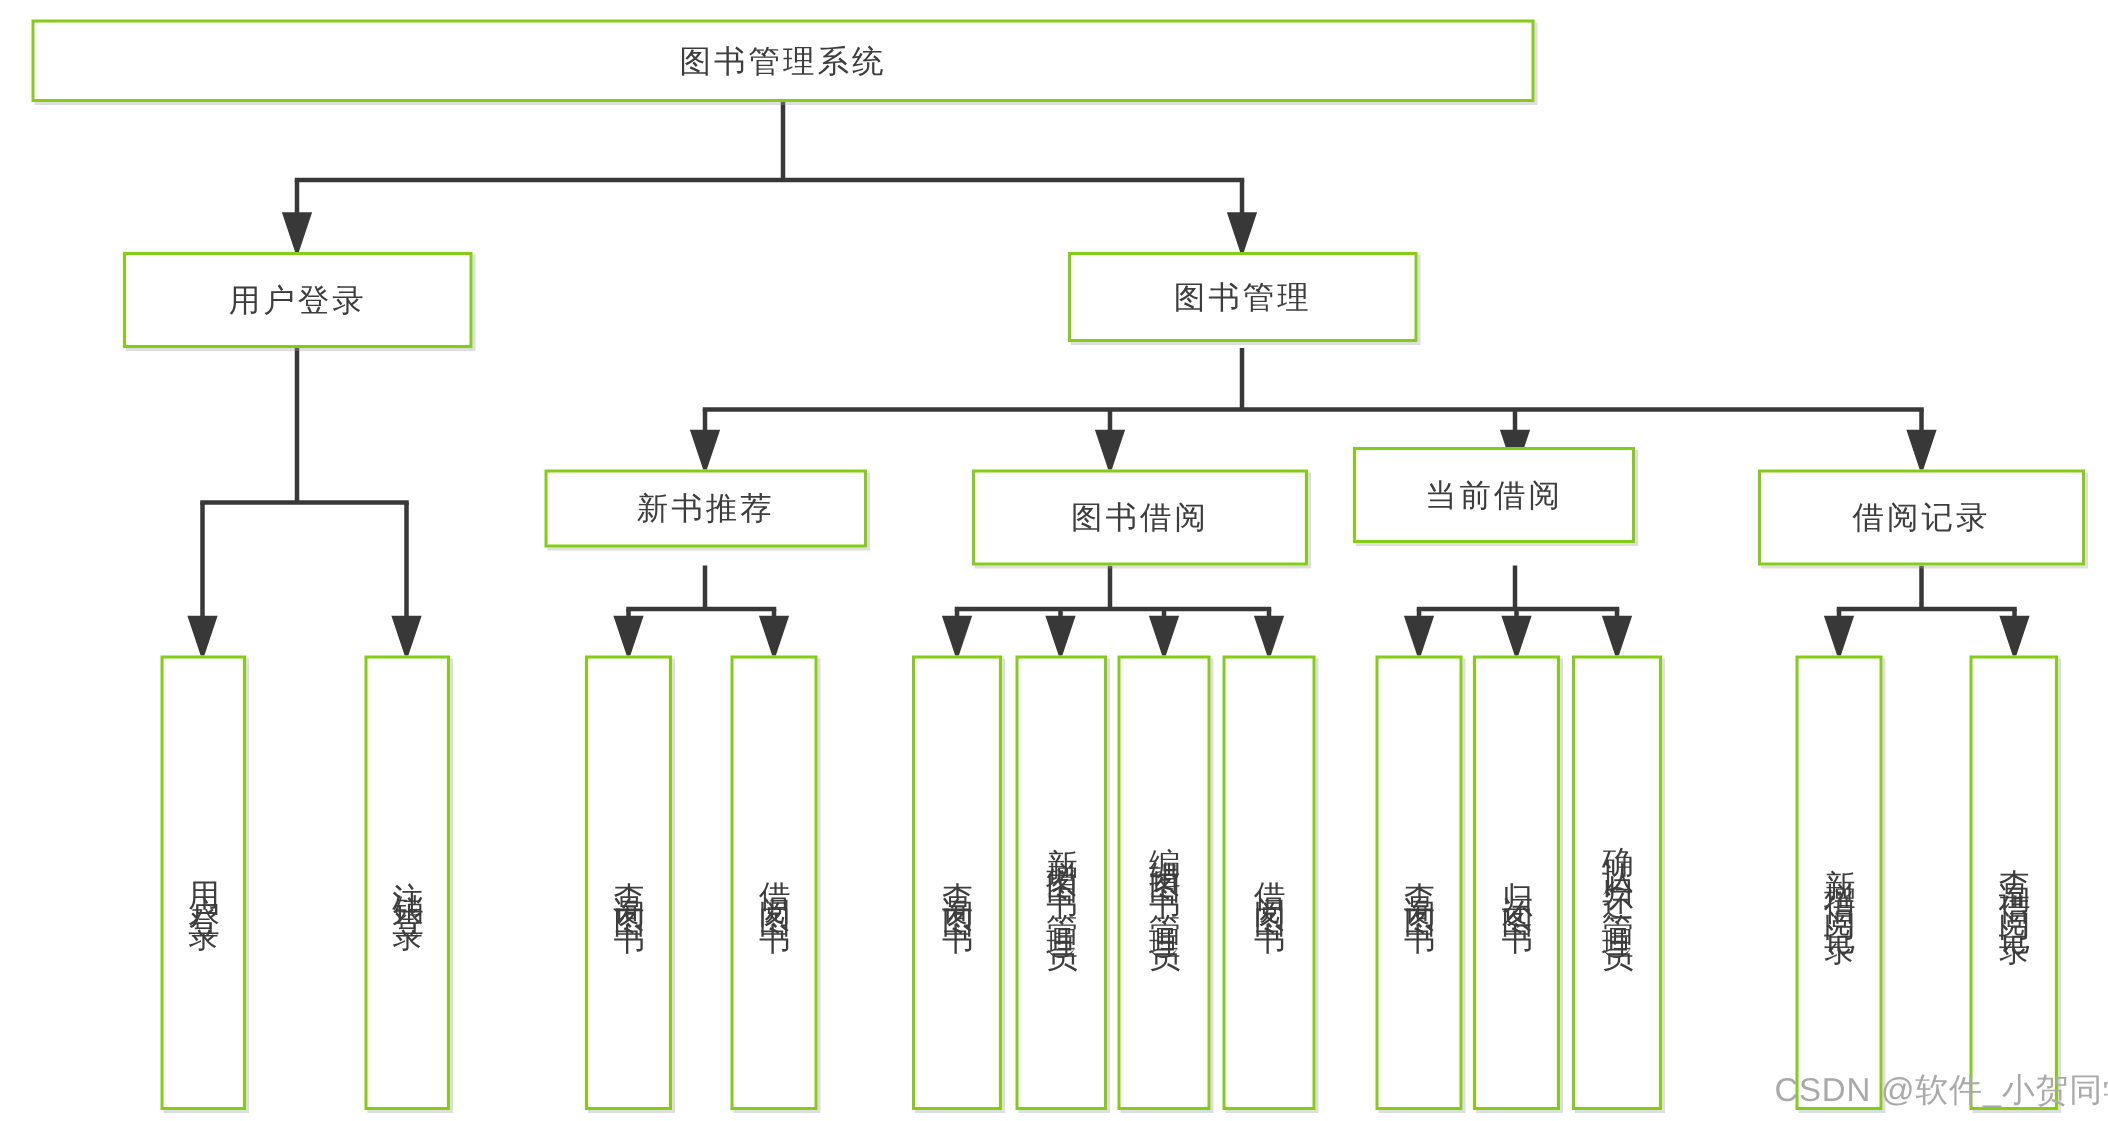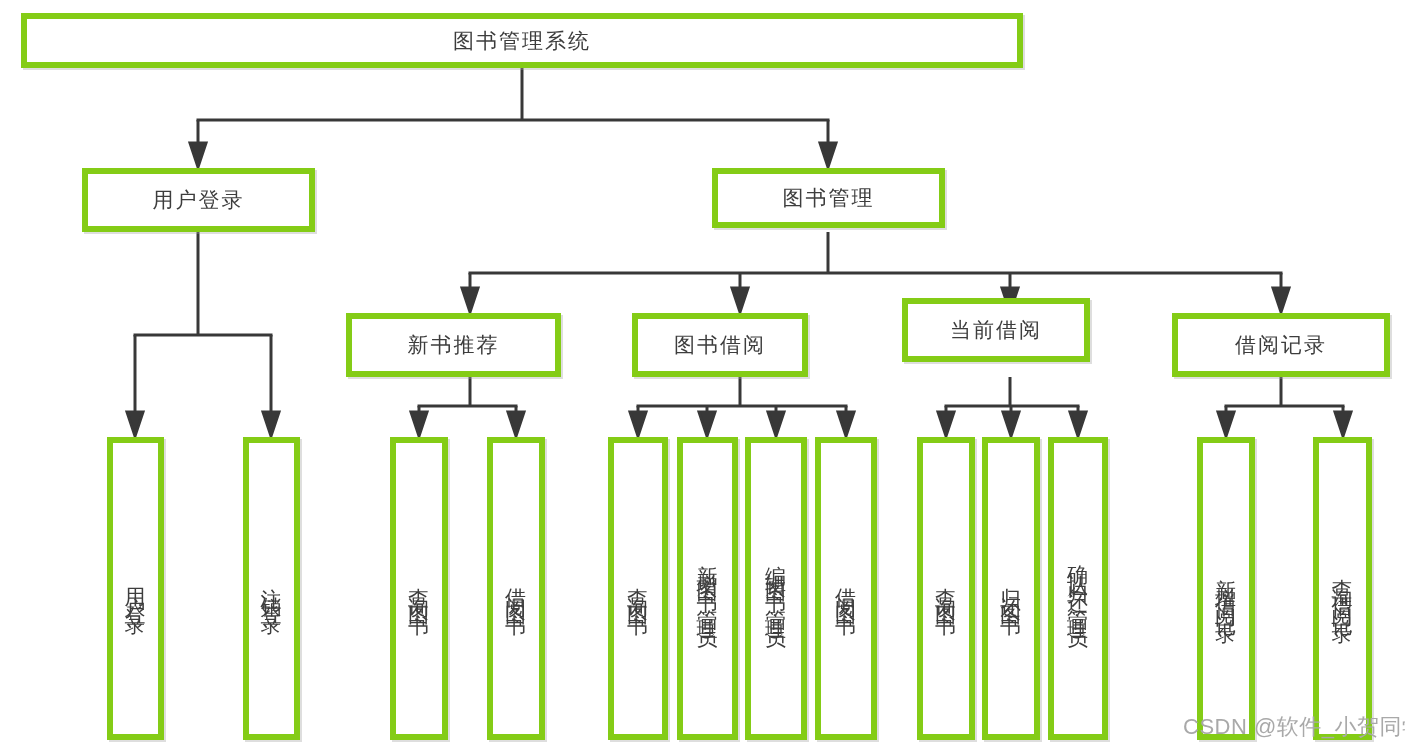--- a/index.html
+++ b/index.html
@@ -3,21 +3,21 @@
 <meta charset="utf-8">
 <style>
   html,body{margin:0;padding:0;}
   body{
     width:1405px;height:747px;position:relative;background:#ffffff;
     font-family:"Liberation Sans","DejaVu Sans",sans-serif;
     color:#3d3d3d;overflow:hidden;
   }
   #connectors{position:absolute;left:0;top:0;z-index:1;}
   .box{
-    position:absolute;background:#ffffff;border:6px solid #84cc16;
+    position:absolute;background:#ffffff;border:2px solid #84cc16;
     box-sizing:border-box;z-index:2;
     box-shadow:2px 2px 0 rgba(160,160,160,.35);
     display:flex;align-items:center;justify-content:center;
     color:#3d3d3d;
   }
   .box.h{font-size:21px;letter-spacing:2px;white-space:nowrap;}
   .box.v{
     writing-mode:vertical-rl;text-orientation:mixed;
     font-size:21px;letter-spacing:9px;line-height:1;
     padding:4px 0;
@@ -106,22 +106,22 @@
         <polygon points="1335,412 1351,412 1343,436"></polygon>
     </g>
   </g>
 </svg>
 
 <div class="box h" style="left:21px;top:13px;width:1002px;height:55px">图书管理系统</div>
 
 <div class="box h" style="left:82px;top:168px;width:233px;height:64px">用户登录</div>
 <div class="box h" style="left:712px;top:168px;width:233px;height:60px">图书管理</div>
 
-<div class="box h" style="left:346px;top:313px;width:215px;height:64px">新书推荐</div>
-<div class="box h" style="left:632px;top:313px;width:176px;height:64px">图书借阅</div>
+<div class="box h" style="left:363px;top:313px;width:215px;height:52px">新书推荐</div>
+<div class="box h" style="left:648px;top:313px;width:224px;height:64px">图书借阅</div>
 <div class="box h" style="left:902px;top:298px;width:188px;height:64px">当前借阅</div>
 <div class="box h" style="left:1172px;top:313px;width:218px;height:64px">借阅记录</div>
 
 <div class="box v" style="left:107px;top:437px;width:57px;height:303px">用户登录</div>
 <div class="box v" style="left:243px;top:437px;width:57px;height:303px">注销登录</div>
 
 <div class="box v" style="left:390px;top:437px;width:58px;height:303px">查询图书</div>
 <div class="box v" style="left:487px;top:437px;width:58px;height:303px">借阅图书</div>
 
 <div class="box v" style="left:608px;top:437px;width:60px;height:303px">查询图书</div>

